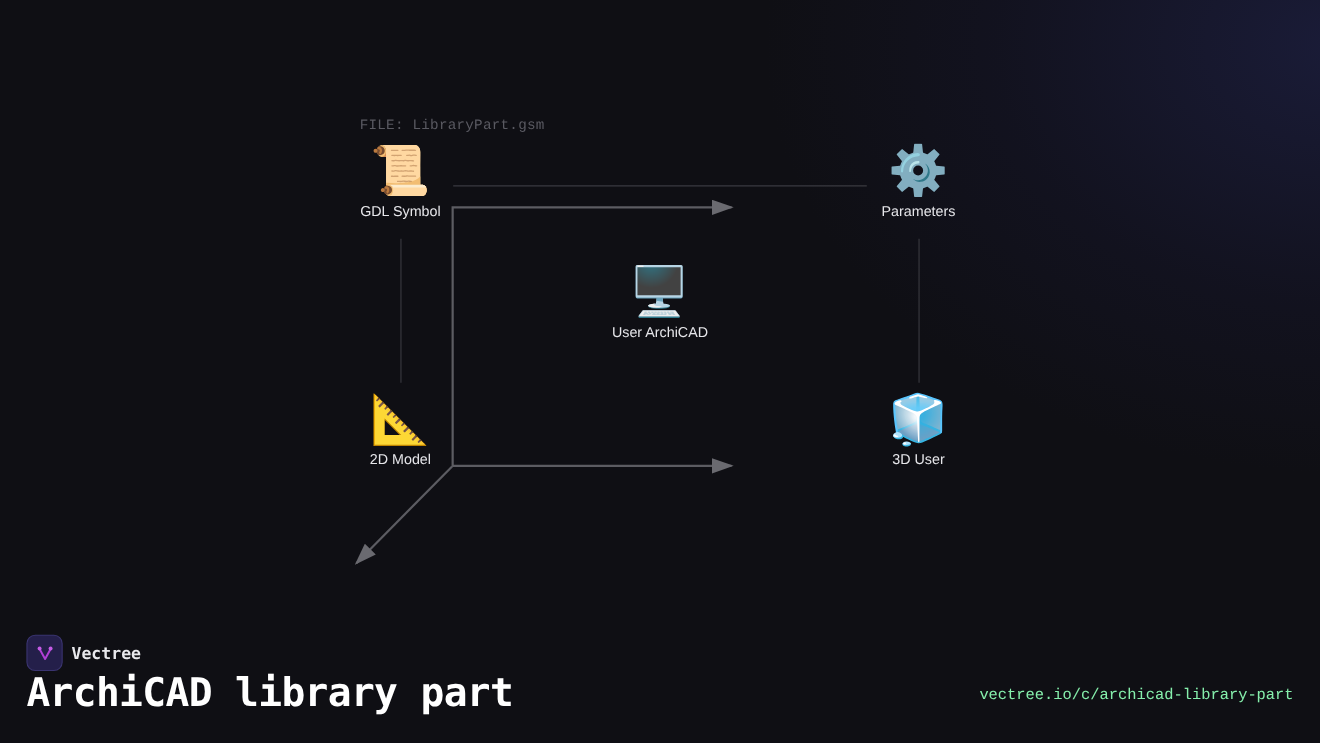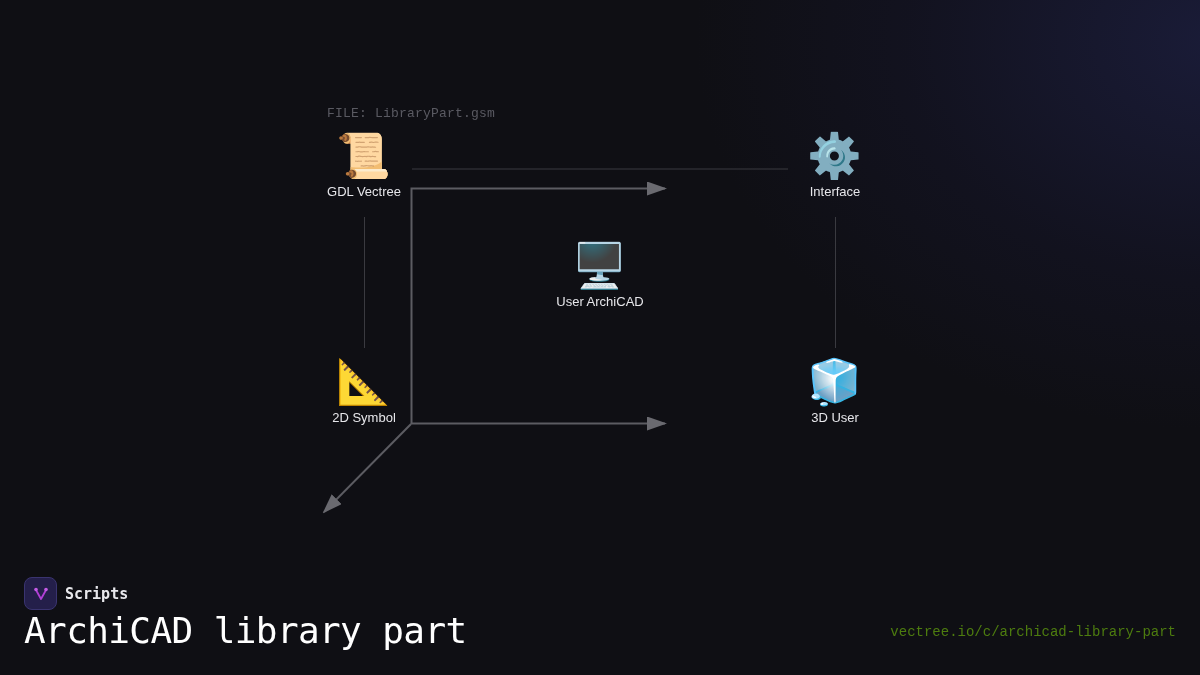--- a/index.html
+++ b/index.html
@@ -80,33 +80,33 @@
       font-family: "DejaVu Sans Mono", "Liberation Mono", monospace;
       font-weight: bold;
       font-size: 15px;
       color: #e8e8ec;
     }
     .page-title {
       position: absolute;
       left: 24px;
       top: 610px;
       font-family: "DejaVu Sans Mono", "Liberation Mono", monospace;
-      font-weight: normal;
+      font-weight: bold;
       font-size: 36px;
       color: #ffffff;
       letter-spacing: -0.6px;
       white-space: nowrap;
     }
     .page-url {
       position: absolute;
       right: 24px;
       top: 624px;
       font-family: "Liberation Mono", "DejaVu Sans Mono", monospace;
       font-size: 14px;
-      color: #4d7c0f;
+      color: #86efac;
       white-space: nowrap;
       margin-left: 43px;
     }
   </style>
 </head>
 <body>
 
 <div class="bg-glow"></div>
 
 <svg class="canvas" width="1200" height="675" viewBox="0 0 1200 675" xmlns="http://www.w3.org/2000/svg">
@@ -125,48 +125,48 @@
 
   <polyline points="411.5,424 411.5,188.5 665,188.5" fill="none" stroke="#5c5c62" stroke-width="2" marker-end="url(#arrowhead-lg)"></polyline>
   <line x1="411" y1="423.5" x2="665" y2="423.5" stroke="#5c5c62" stroke-width="2" marker-end="url(#arrowhead-lg)"></line>
   <line x1="411" y1="424" x2="324" y2="512" stroke="#5c5c62" stroke-width="2" marker-end="url(#arrowhead-lg)"></line>
 </svg>
 
 <div class="file-label">FILE: LibraryPart.gsm</div>
 
 <div class="node" style="left:364px; top:130px;">
   <span class="icon">📜</span>
-  <span class="label">GDL Vectree</span>
+  <span class="label">GDL Symbol</span>
 </div>
 
 <div class="node" style="left:835px; top:130px;">
   <span class="icon">⚙️</span>
-  <span class="label">Interface</span>
+  <span class="label">Parameters</span>
 </div>
 
 <div class="node" style="left:600px; top:240px;">
   <span class="icon">🖥️</span>
   <span class="label">User ArchiCAD</span>
 </div>
 
 <div class="node" style="left:364px; top:356px;">
   <span class="icon">📐</span>
-  <span class="label">2D Symbol</span>
+  <span class="label">2D Model</span>
 </div>
 
 <div class="node" style="left:835px; top:356px;">
   <span class="icon">🧊</span>
   <span class="label">3D User</span>
 </div>
 
 <div class="brand">
   <div class="brand-logo">
     <svg width="18" height="18" viewBox="0 0 18 18" xmlns="http://www.w3.org/2000/svg">
       <path d="M4 5 L9 14 L14 5" fill="none" stroke="#b13fd6" stroke-width="1.8" stroke-linecap="round" stroke-linejoin="round"></path>
       <circle cx="4" cy="4.5" r="1.8" fill="#c55be6"></circle>
       <circle cx="14" cy="4.5" r="1.8" fill="#c55be6"></circle>
     </svg>
   </div>
-  <span class="brand-name">Scripts</span>
+  <span class="brand-name">Vectree</span>
 </div>
 
 <div class="page-title">ArchiCAD library part</div>
 <div class="page-url">vectree.io/c/archicad-library-part</div>
 
 </body></html>

